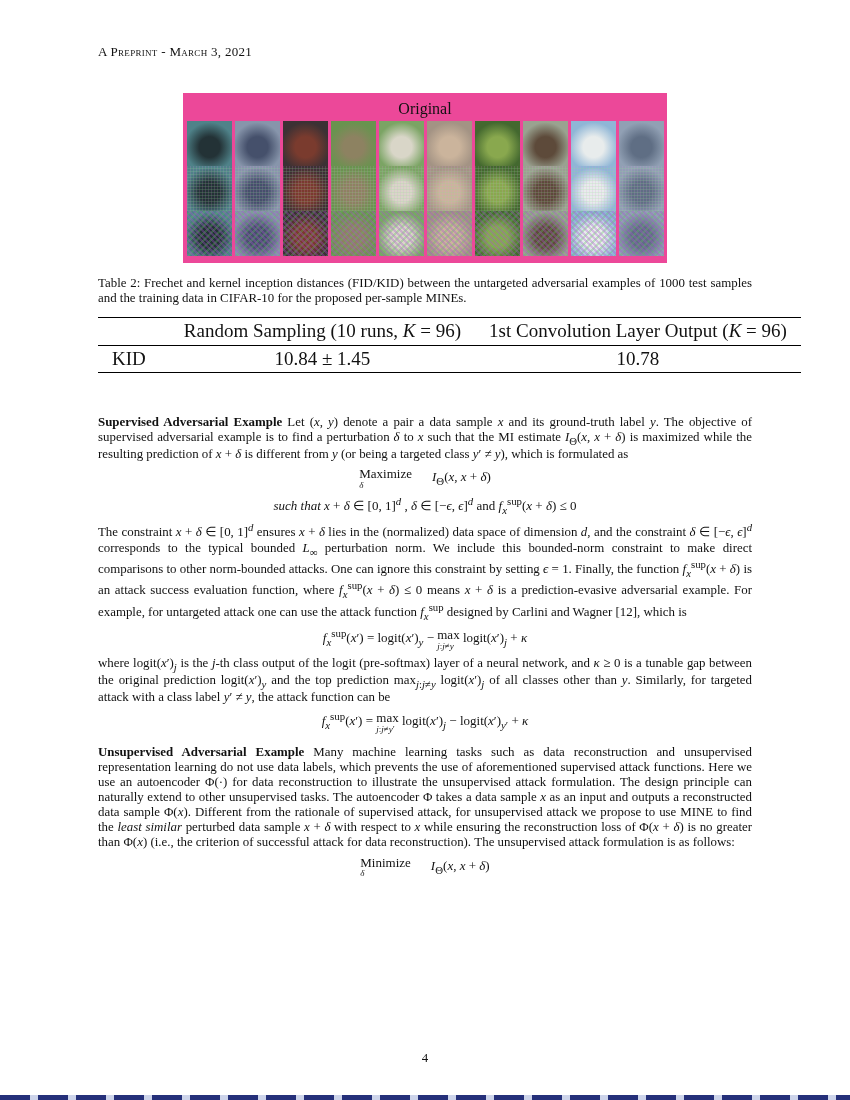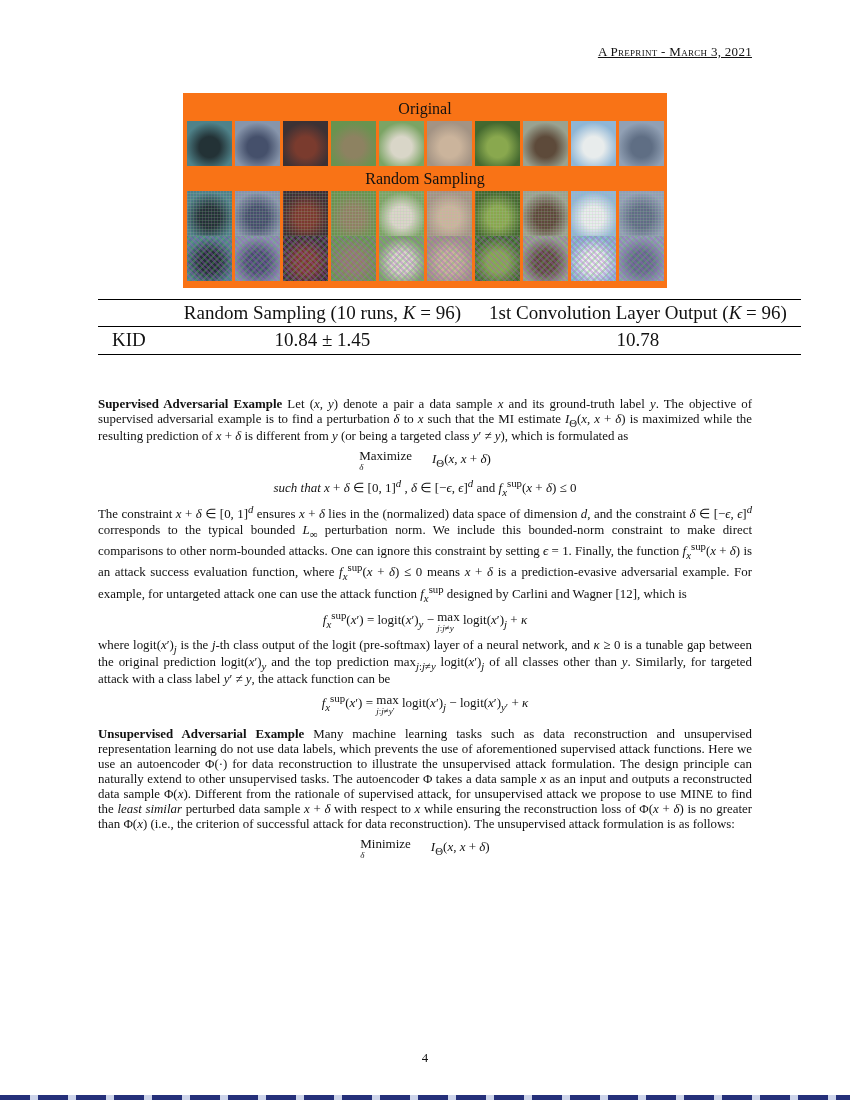--- a/index.html
+++ b/index.html
@@ -11,32 +11,30 @@
     background: #ffffff;
     font-family: "Liberation Serif", serif;
     font-size: 12.9px;
     line-height: 1.17;
     color: #111111;
     overflow: hidden;
   }
   .content { padding: 44px 98px 0 98px; }
 
   .running-head {
-    text-align: right;
     font-variant: small-caps;
     font-size: 13px;
     letter-spacing: 0.3px;
-    text-decoration: underline;
   }
 
   
   .figure-box {
     width: 484px;
     margin: 34px auto 0 auto;
-    background: #f97316;
+    background: #ec4899;
     padding: 3px 0 7px 0;
   }
   .fig-row-label {
     text-align: center;
     font-size: 16px;
     line-height: 1.25;
     padding: 3px 0 2px 0;
   }
   .fig-strip {
     display: flex;
@@ -144,21 +142,20 @@
           <div class="thumb" style="background: radial-gradient(circle at 50% 58%, rgb(69, 80, 107) 0%, rgb(69, 80, 107) 30%, rgb(135, 149, 171) 72%);"></div>
           <div class="thumb" style="background: radial-gradient(circle at 50% 58%, rgb(122, 59, 46) 0%, rgb(122, 59, 46) 30%, rgb(60, 49, 52) 72%);"></div>
           <div class="thumb" style="background: radial-gradient(circle at 50% 58%, rgb(141, 130, 97) 0%, rgb(141, 130, 97) 30%, rgb(105, 147, 79) 72%);"></div>
           <div class="thumb" style="background: radial-gradient(circle at 50% 58%, rgb(217, 214, 200) 0%, rgb(217, 214, 200) 30%, rgb(123, 164, 100) 72%);"></div>
           <div class="thumb" style="background: radial-gradient(circle at 50% 58%, rgb(203, 180, 156) 0%, rgb(203, 180, 156) 30%, rgb(163, 147, 132) 72%);"></div>
           <div class="thumb" style="background: radial-gradient(circle at 50% 58%, rgb(137, 168, 78) 0%, rgb(137, 168, 78) 30%, rgb(67, 104, 47) 72%);"></div>
           <div class="thumb" style="background: radial-gradient(circle at 50% 58%, rgb(93, 74, 58) 0%, rgb(93, 74, 58) 30%, rgb(154, 162, 144) 72%);"></div>
           <div class="thumb" style="background: radial-gradient(circle at 50% 58%, rgb(232, 236, 236) 0%, rgb(232, 236, 236) 30%, rgb(143, 182, 214) 72%);"></div>
           <div class="thumb" style="background: radial-gradient(circle at 50% 58%, rgb(95, 110, 132) 0%, rgb(95, 110, 132) 30%, rgb(145, 160, 180) 72%);"></div>
         </div>
-        <div class="fig-row-label">Random Sampling</div>
         <div class="fig-strip">
           <div class="thumb noise-light" style="background: radial-gradient(circle at 50% 58%, rgb(35, 50, 54) 0%, rgb(35, 50, 54) 30%, rgb(79, 130, 137) 72%);"></div>
           <div class="thumb noise-light" style="background: radial-gradient(circle at 50% 58%, rgb(69, 80, 107) 0%, rgb(69, 80, 107) 30%, rgb(135, 149, 171) 72%);"></div>
           <div class="thumb noise-light" style="background: radial-gradient(circle at 50% 58%, rgb(122, 59, 46) 0%, rgb(122, 59, 46) 30%, rgb(60, 49, 52) 72%);"></div>
           <div class="thumb noise-light" style="background: radial-gradient(circle at 50% 58%, rgb(141, 130, 97) 0%, rgb(141, 130, 97) 30%, rgb(105, 147, 79) 72%);"></div>
           <div class="thumb noise-light" style="background: radial-gradient(circle at 50% 58%, rgb(217, 214, 200) 0%, rgb(217, 214, 200) 30%, rgb(123, 164, 100) 72%);"></div>
           <div class="thumb noise-light" style="background: radial-gradient(circle at 50% 58%, rgb(203, 180, 156) 0%, rgb(203, 180, 156) 30%, rgb(163, 147, 132) 72%);"></div>
           <div class="thumb noise-light" style="background: radial-gradient(circle at 50% 58%, rgb(137, 168, 78) 0%, rgb(137, 168, 78) 30%, rgb(67, 104, 47) 72%);"></div>
           <div class="thumb noise-light" style="background: radial-gradient(circle at 50% 58%, rgb(93, 74, 58) 0%, rgb(93, 74, 58) 30%, rgb(154, 162, 144) 72%);"></div>
           <div class="thumb noise-light" style="background: radial-gradient(circle at 50% 58%, rgb(232, 236, 236) 0%, rgb(232, 236, 236) 30%, rgb(143, 182, 214) 72%);"></div>
@@ -172,20 +169,21 @@
           <div class="thumb noise-heavy" style="background: radial-gradient(circle at 50% 58%, rgb(217, 214, 200) 0%, rgb(217, 214, 200) 30%, rgb(123, 164, 100) 72%);"></div>
           <div class="thumb noise-heavy" style="background: radial-gradient(circle at 50% 58%, rgb(203, 180, 156) 0%, rgb(203, 180, 156) 30%, rgb(163, 147, 132) 72%);"></div>
           <div class="thumb noise-heavy" style="background: radial-gradient(circle at 50% 58%, rgb(137, 168, 78) 0%, rgb(137, 168, 78) 30%, rgb(67, 104, 47) 72%);"></div>
           <div class="thumb noise-heavy" style="background: radial-gradient(circle at 50% 58%, rgb(93, 74, 58) 0%, rgb(93, 74, 58) 30%, rgb(154, 162, 144) 72%);"></div>
           <div class="thumb noise-heavy" style="background: radial-gradient(circle at 50% 58%, rgb(232, 236, 236) 0%, rgb(232, 236, 236) 30%, rgb(143, 182, 214) 72%);"></div>
           <div class="thumb noise-heavy" style="background: radial-gradient(circle at 50% 58%, rgb(95, 110, 132) 0%, rgb(95, 110, 132) 30%, rgb(145, 160, 180) 72%);"></div>
         </div>
       </div>
 
 
+    <p class="caption table-caption">Table 2: Frechet and kernel inception distances (FID/KID) between the untargeted adversarial examples of 1000 test samples and the training data in CIFAR-10 for the proposed per-sample MINEs.</p>
 
     <table class="data-table">
       <thead>
         <tr>
           <th></th>
           <th>Random Sampling (10 runs, <i>K</i> = 96)</th>
           <th>1st Convolution Layer Output (<i>K</i> = 96)</th>
         </tr>
       </thead>
       <tbody>

